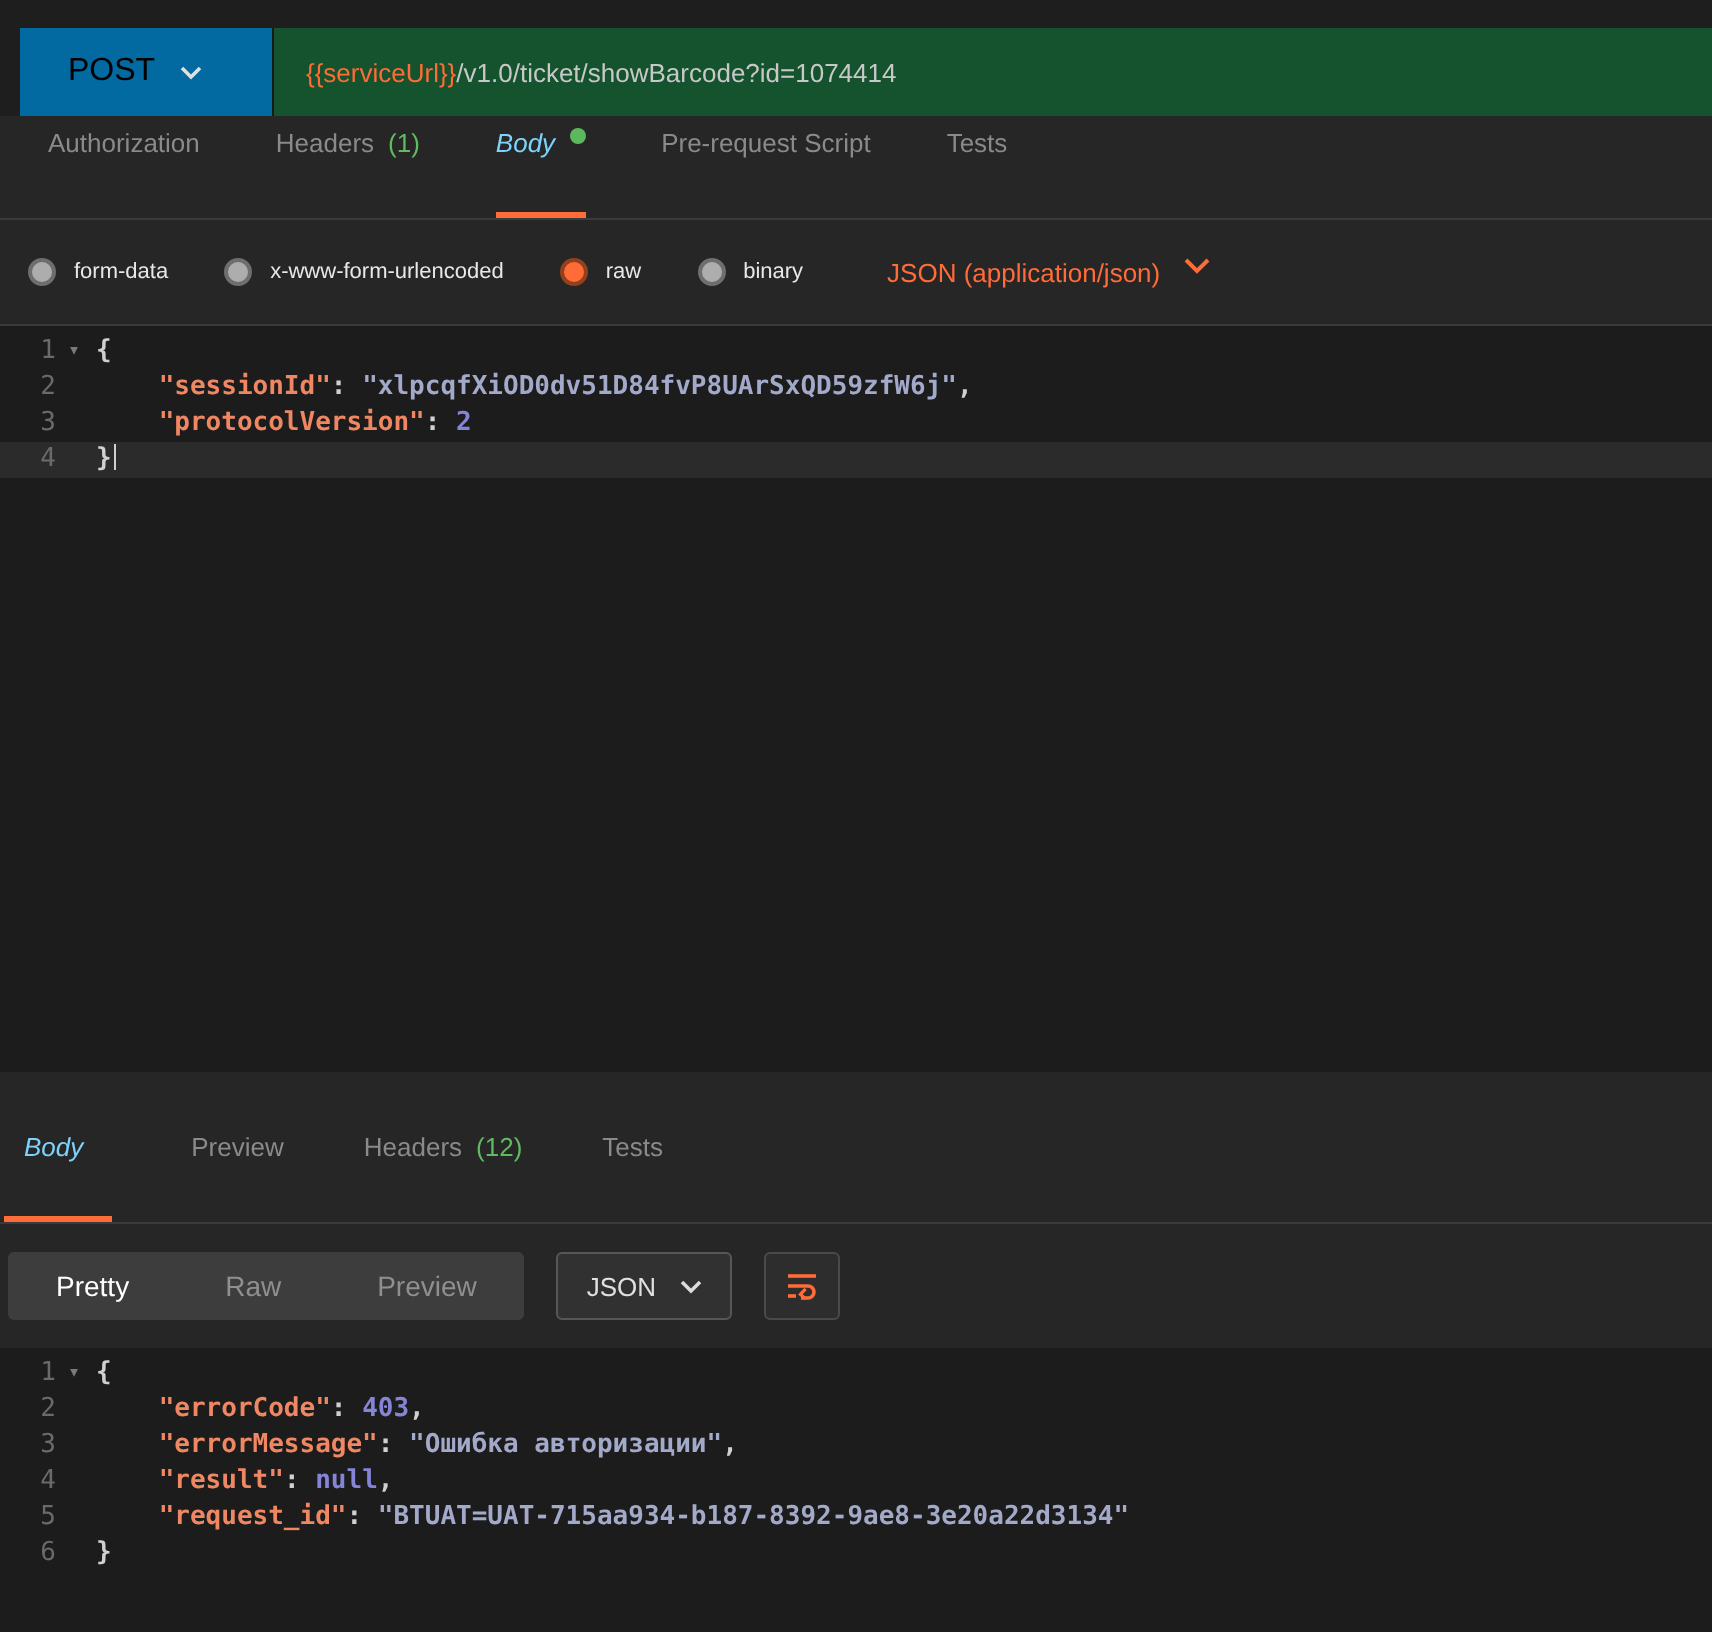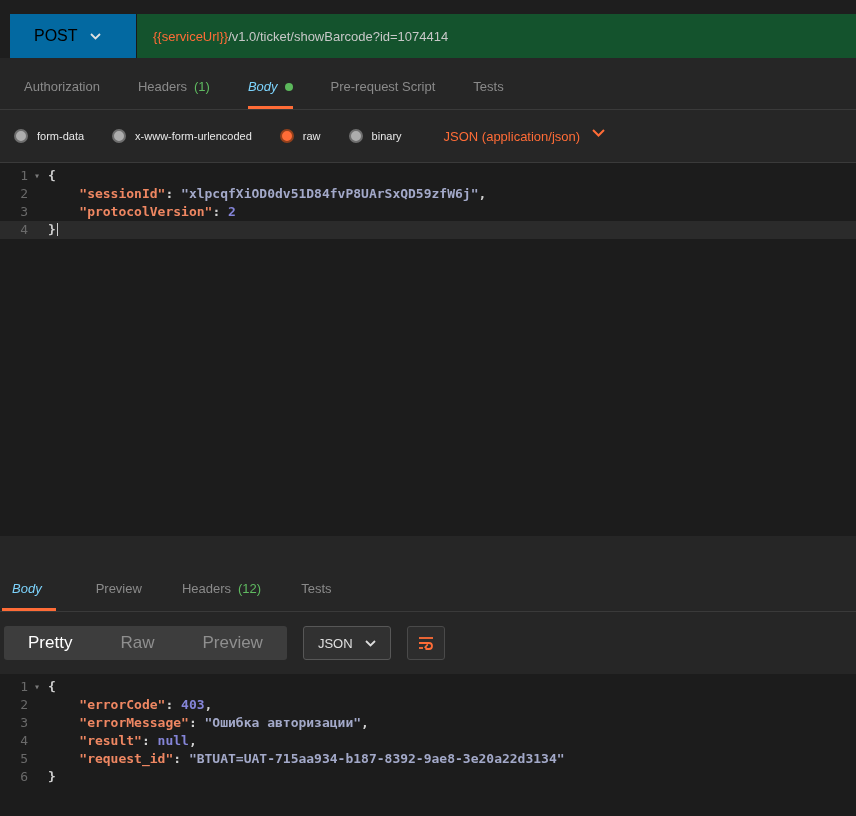--- a/index.html
+++ b/index.html
@@ -25,21 +25,21 @@
   .url-path { color:#c8c8c8; }
 
   
   .tabs {
     display:flex; align-items:stretch; height:46px;
     border-bottom:1px solid #3a3a3a; font-size:13px;
   }
   .req-tabs { margin-top:6px; padding-left:24px; gap:38px; }
   .resp-tabs { margin-top:30px; padding-left:2px; gap:40px; }
   .tab {
-    display:flex; align-items:center; gap:7px; color:#8a8a8a; cursor:pointer;
+    display:flex; gap:7px; color:#8a8a8a; cursor:pointer;
   }
   .tab.active { color:#7dd3fc; box-shadow: inset 0 -3px 0 #ff6c37; font-style: italic; }
   .resp-tabs .tab.active { padding:0 14px 0 10px; }
   .count { color:#5fba60; }
   .dot { width:8px; height:8px; border-radius:50%; background:#5cb85c; display:inline-block; }
 
   
   .body-type-row {
     display:flex; align-items:center; height:53px; padding-left:14px;
     gap:28px; border-bottom:1px solid #3a3a3a;
@@ -72,21 +72,21 @@
   .tk-p { color:#d0d0d0; }
   .tk-w { color:#d0d0d0; }
   .tk-k { color:#ef8762; }
   .tk-s { color:#a3a9c9; }
   .tk-n { color:#8585d8; }
   .cursor { display:inline-block; width:1px; height:13px; background:#cfcfcf; vertical-align:-2px; margin-left:1px; }
 
   
   .resp-toolbar { display:flex; align-items:center; height:36px; margin:13px 0 13px 4px; gap:16px; }
   .segmented { display:flex; background:#3d3d3d; border-radius:3px; overflow:hidden; height:34px; }
-  .seg-item { padding:0 24px; display:flex; align-items:center; color:#8f8f8f; font-size:17px; cursor:pointer; }
+  .seg-item { padding:0 24px; display:flex; align-items:center; color:#8f8f8f; font-size:14px; cursor:pointer; }
   .seg-item.active { color:#ffffff; }
   .json-select {
     display:flex; align-items:center; gap:12px; height:34px; padding:0 14px;
     border:1px solid #575757; border-radius:3px; background:#313131;
     color:#e0e0e0; font-size:13px; cursor:pointer;
   }
   .icon-btn {
     width:38px; height:34px; display:flex; align-items:center; justify-content:center;
     border:1px solid #4a4a4a; border-radius:3px; background:#2d2d2d; cursor:pointer;
   }

